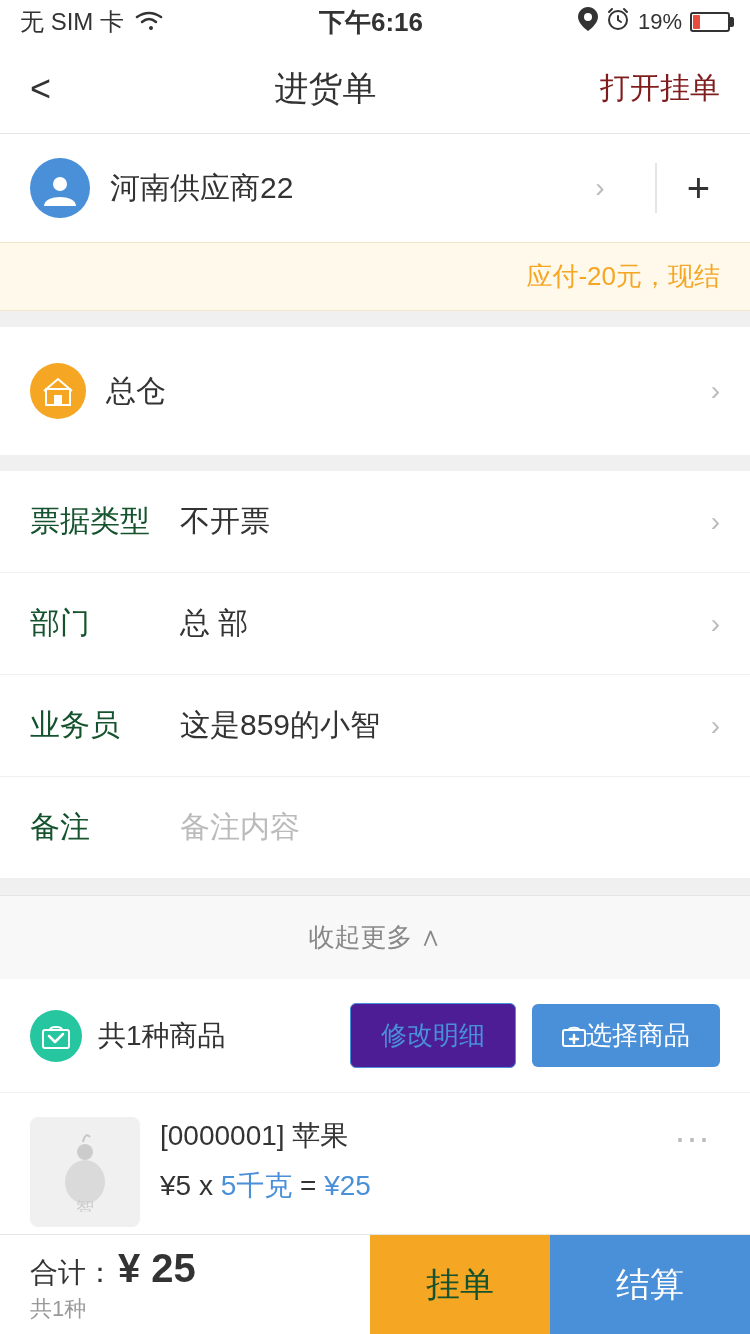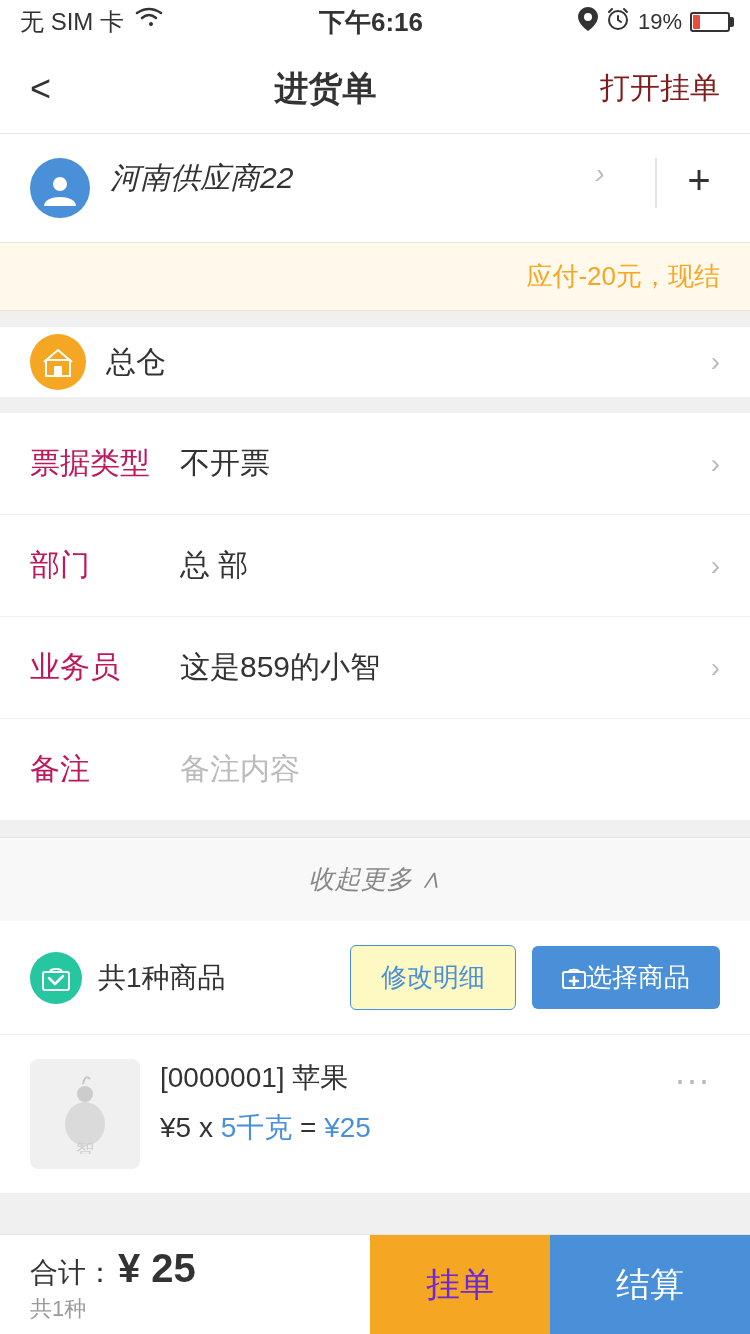--- a/index.html
+++ b/index.html
@@ -19,21 +19,21 @@
       background: #fff;
       display: flex;
       align-items: center;
       justify-content: space-between;
       padding: 0 20px;
       font-size: 24px;
       color: #333;
     }
     .status-left {
       display: flex;
-      align-items: flex-start;
+      align-items: flex-end;
       gap: 10px;
     }
     .status-center {
       font-weight: 600;
       font-size: 26px;
     }
     .status-right {
       display: flex;
       align-items: center;
       gap: 8px;
@@ -78,21 +78,21 @@
       padding: 0 30px;
       border-bottom: 1px solid #e5e5e5;
     }
     .nav-back {
       font-size: 36px;
       color: #333;
       cursor: pointer;
     }
     .nav-title {
       font-size: 34px;
-      font-weight: 700;
+      font-weight: 400;
       color: #333;
     }
     .nav-action {
       font-size: 30px;
       color: #7f1d1d;
       cursor: pointer;
     }
 
     
     .content {
@@ -101,24 +101,24 @@
 
     
     .section {
       background: #fff;
       margin-bottom: 16px;
     }
 
     
     .supplier-row {
       display: flex;
+      align-items: center;
       padding: 24px 30px;
       background: #fff;
       border-bottom: none;
-      font-style: italic;
     }
     .supplier-avatar {
       width: 60px;
       height: 60px;
       border-radius: 50%;
       background: #4a90d9;
       display: flex;
       align-items: center;
       justify-content: center;
       color: #fff;
@@ -157,21 +157,21 @@
       color: #f5a623;
       border-top: 1px solid #f0e6c8;
       border-bottom: 1px solid #f0e6c8;
       text-align: right;
     }
 
     
     .warehouse-row {
       display: flex;
       align-items: center;
-      padding: 7px 30px;
+      padding: 36px 30px;
       background: #fff;
       cursor: pointer;
     }
     .warehouse-icon {
       width: 56px;
       height: 56px;
       border-radius: 50%;
       background: #f5a623;
       display: flex;
       align-items: center;
@@ -195,21 +195,21 @@
     .form-row {
       display: flex;
       align-items: center;
       padding: 30px 30px;
       background: #fff;
       border-bottom: 1px solid #f0f0f0;
       cursor: pointer;
     }
     .form-label {
       font-size: 30px;
-      color: #be185d;
+      color: #14532d;
       width: 150px;
       flex-shrink: 0;
     }
     .form-value {
       flex: 1;
       font-size: 30px;
       color: #333;
     }
     .form-placeholder {
       flex: 1;
@@ -221,21 +221,20 @@
     .collapse-row {
       display: flex;
       align-items: center;
       justify-content: center;
       padding: 24px 30px;
       background: #f8f8f8;
       font-size: 26px;
       color: #888;
       cursor: pointer;
       border-top: 1px solid #e5e5e5;
-      font-style: italic;
     }
 
     
     .products-section {
       background: #fff;
       margin-bottom: 0;
     }
     .products-header {
       display: flex;
       align-items: center;
@@ -256,21 +255,21 @@
     }
     .products-count {
       flex: 1;
       font-size: 28px;
       color: #333;
       margin-left: 16px;
     }
     .btn-modify {
       border: 1px solid #4a90d9;
       color: #4a90d9;
-      background: #fef9c3;
+      background: #4c1d95;
       padding: 14px 30px;
       border-radius: 6px;
       font-size: 26px;
       margin-right: 16px;
       cursor: pointer;
     }
     .btn-select {
       background: #4a90d9;
       color: #fff;
       padding: 14px 30px;
@@ -347,21 +346,21 @@
     .bottom-total {
       flex: 1;
       display: flex;
       flex-direction: column;
       justify-content: center;
       padding: 0 30px;
     }
     .btn-hang {
       width: 180px;
       background: #f5a623;
-      color: #6d28d9;
+      color: #14532d;
       font-size: 34px;
       border: none;
       cursor: pointer;
       display: flex;
       align-items: center;
       justify-content: center;
     }
     .btn-settle {
       width: 200px;
       background: #4a90d9;

